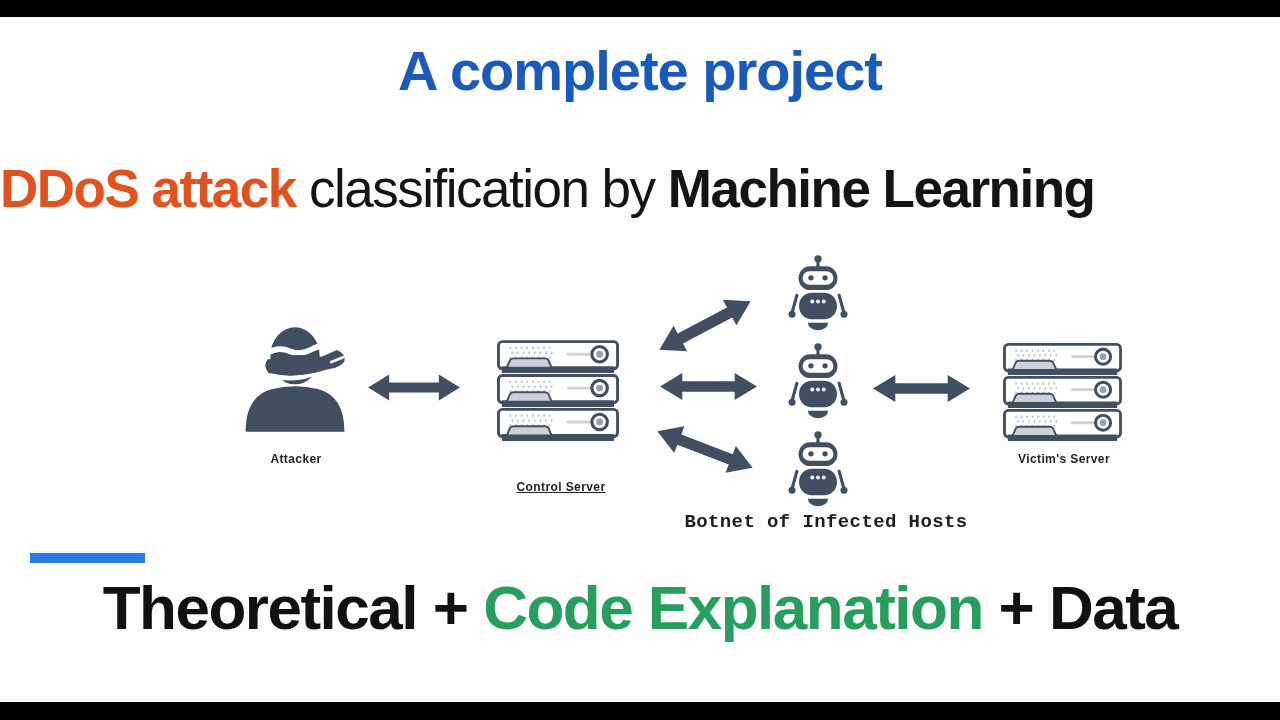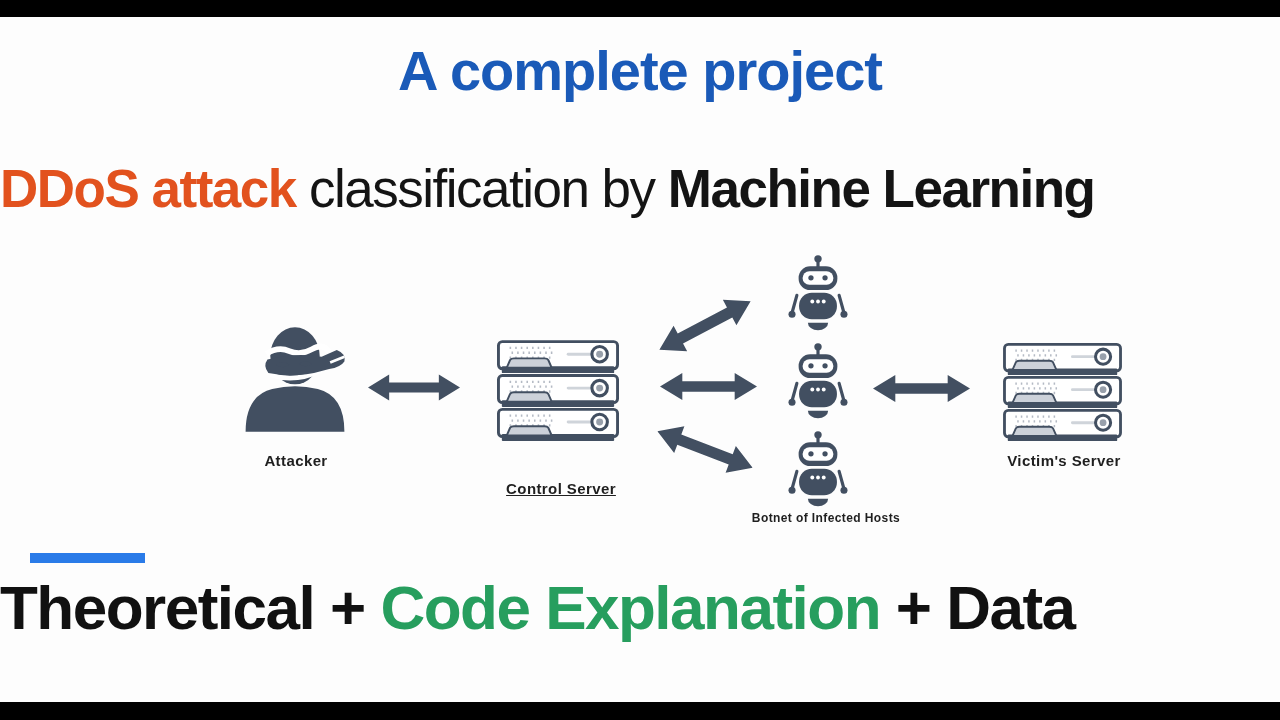--- a/index.html
+++ b/index.html
@@ -25,36 +25,36 @@
     color:#141414; white-space:nowrap;
   }
   .seg-orange { color:#e2521e; font-weight:800; }
   .seg-light  { font-weight:400; }
   .seg-bold   { font-weight:800; }
 
   .diagram { position:absolute; left:0; top:0; width:1280px; height:720px; }
   .icon-abs { position:absolute; }
   .node-label {
     position:absolute; transform:translateX(-50%);
-    font-weight:700; font-size:15px; color:#1f1f1f;
+    font-weight:700; font-size:12px; color:#1f1f1f;
     letter-spacing:.4px; white-space:nowrap;
   }
-  .node-label.small { font-size:12px; }
+  .node-label.small { font-size:19px;font-family:Liberation Mono, monospace; }
 
   .arrow { position:absolute; }
   .arrow.rot-up   { transform:rotate(-28deg); }
   .arrow.rot-down { transform:rotate(21deg); }
 
   .divider-accent {
     position:absolute; left:30px; top:553px;
     width:115px; height:10px; background:#2a7be8;
   }
   .footer-tagline {
     position:absolute; top:572px; left:0; width:1280px;
-    font-size:62px; font-weight:700;
+    text-align:center; font-size:62px; font-weight:700;
     letter-spacing:-1.5px; color:#111; white-space:nowrap;
   }
   .seg-green { color:#279e5e; }
 </style>
 </head>
 <body>
 
 <svg width="0" height="0" style="position:absolute">
   <defs>
     <polygon id="dbl-arrow" points="0,15 23,1 23,9.5 77,9.5 77,1 100,15 77,29 77,20.5 23,20.5 23,29"></polygon>

